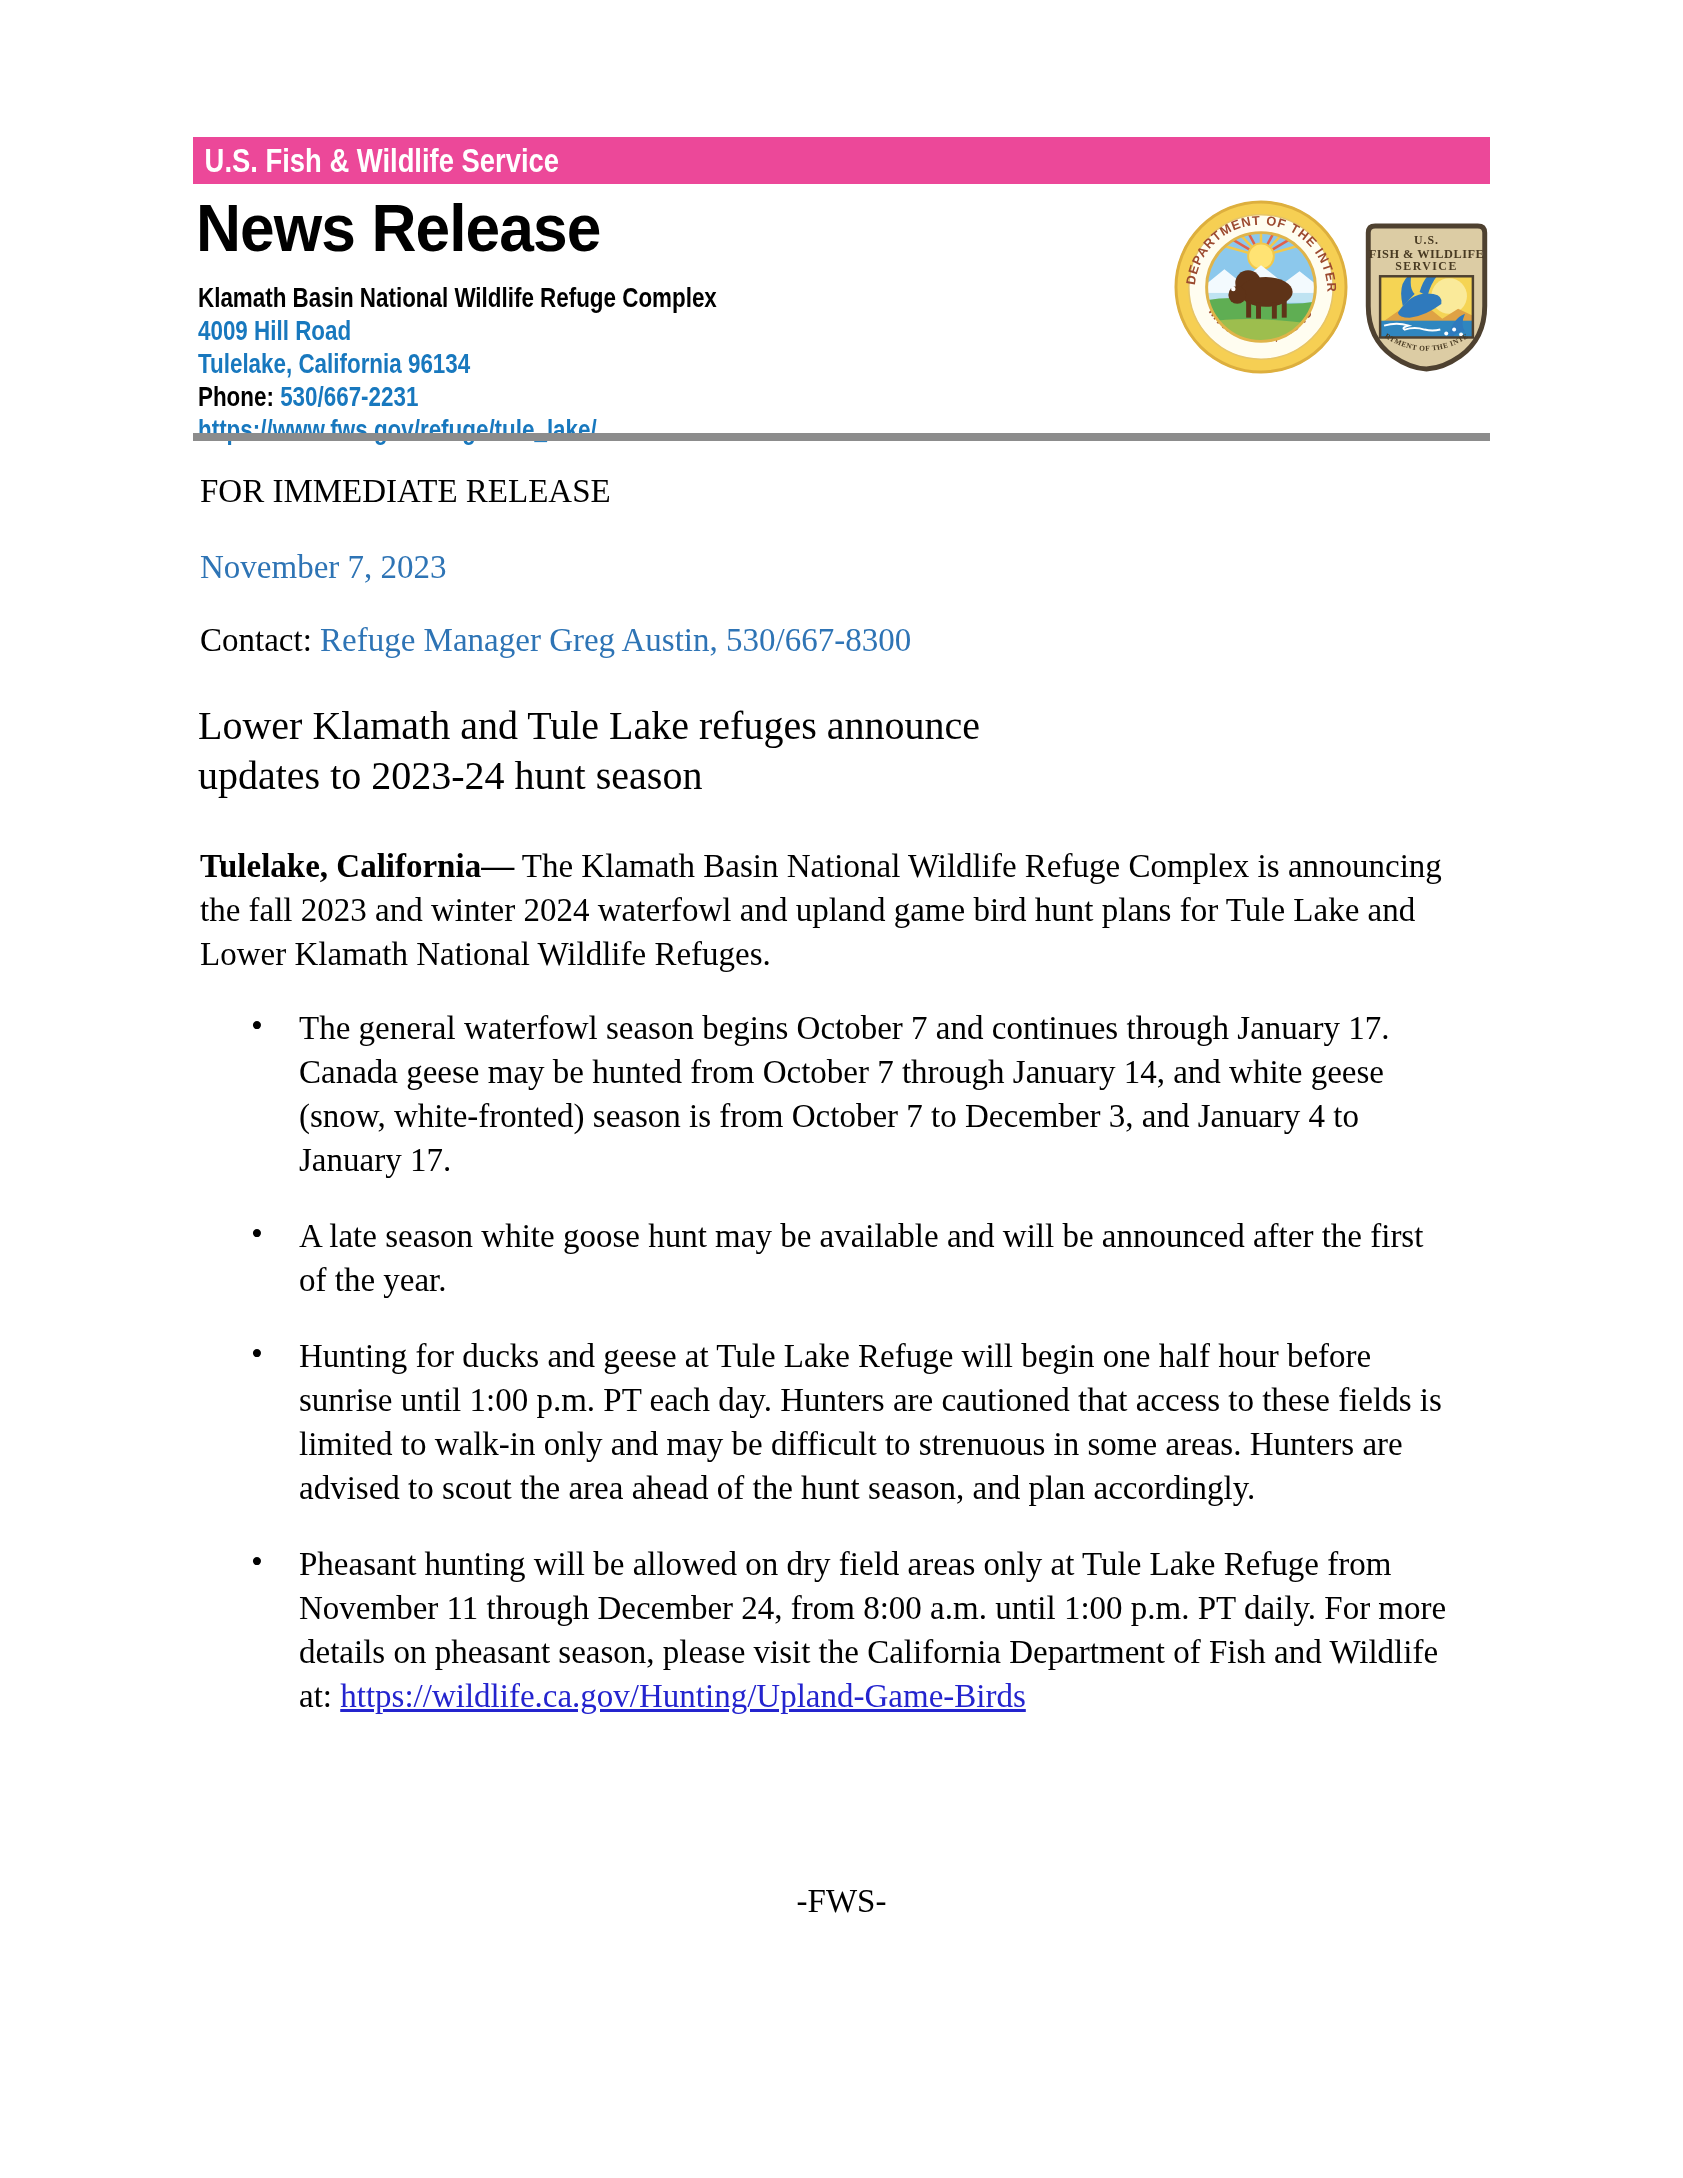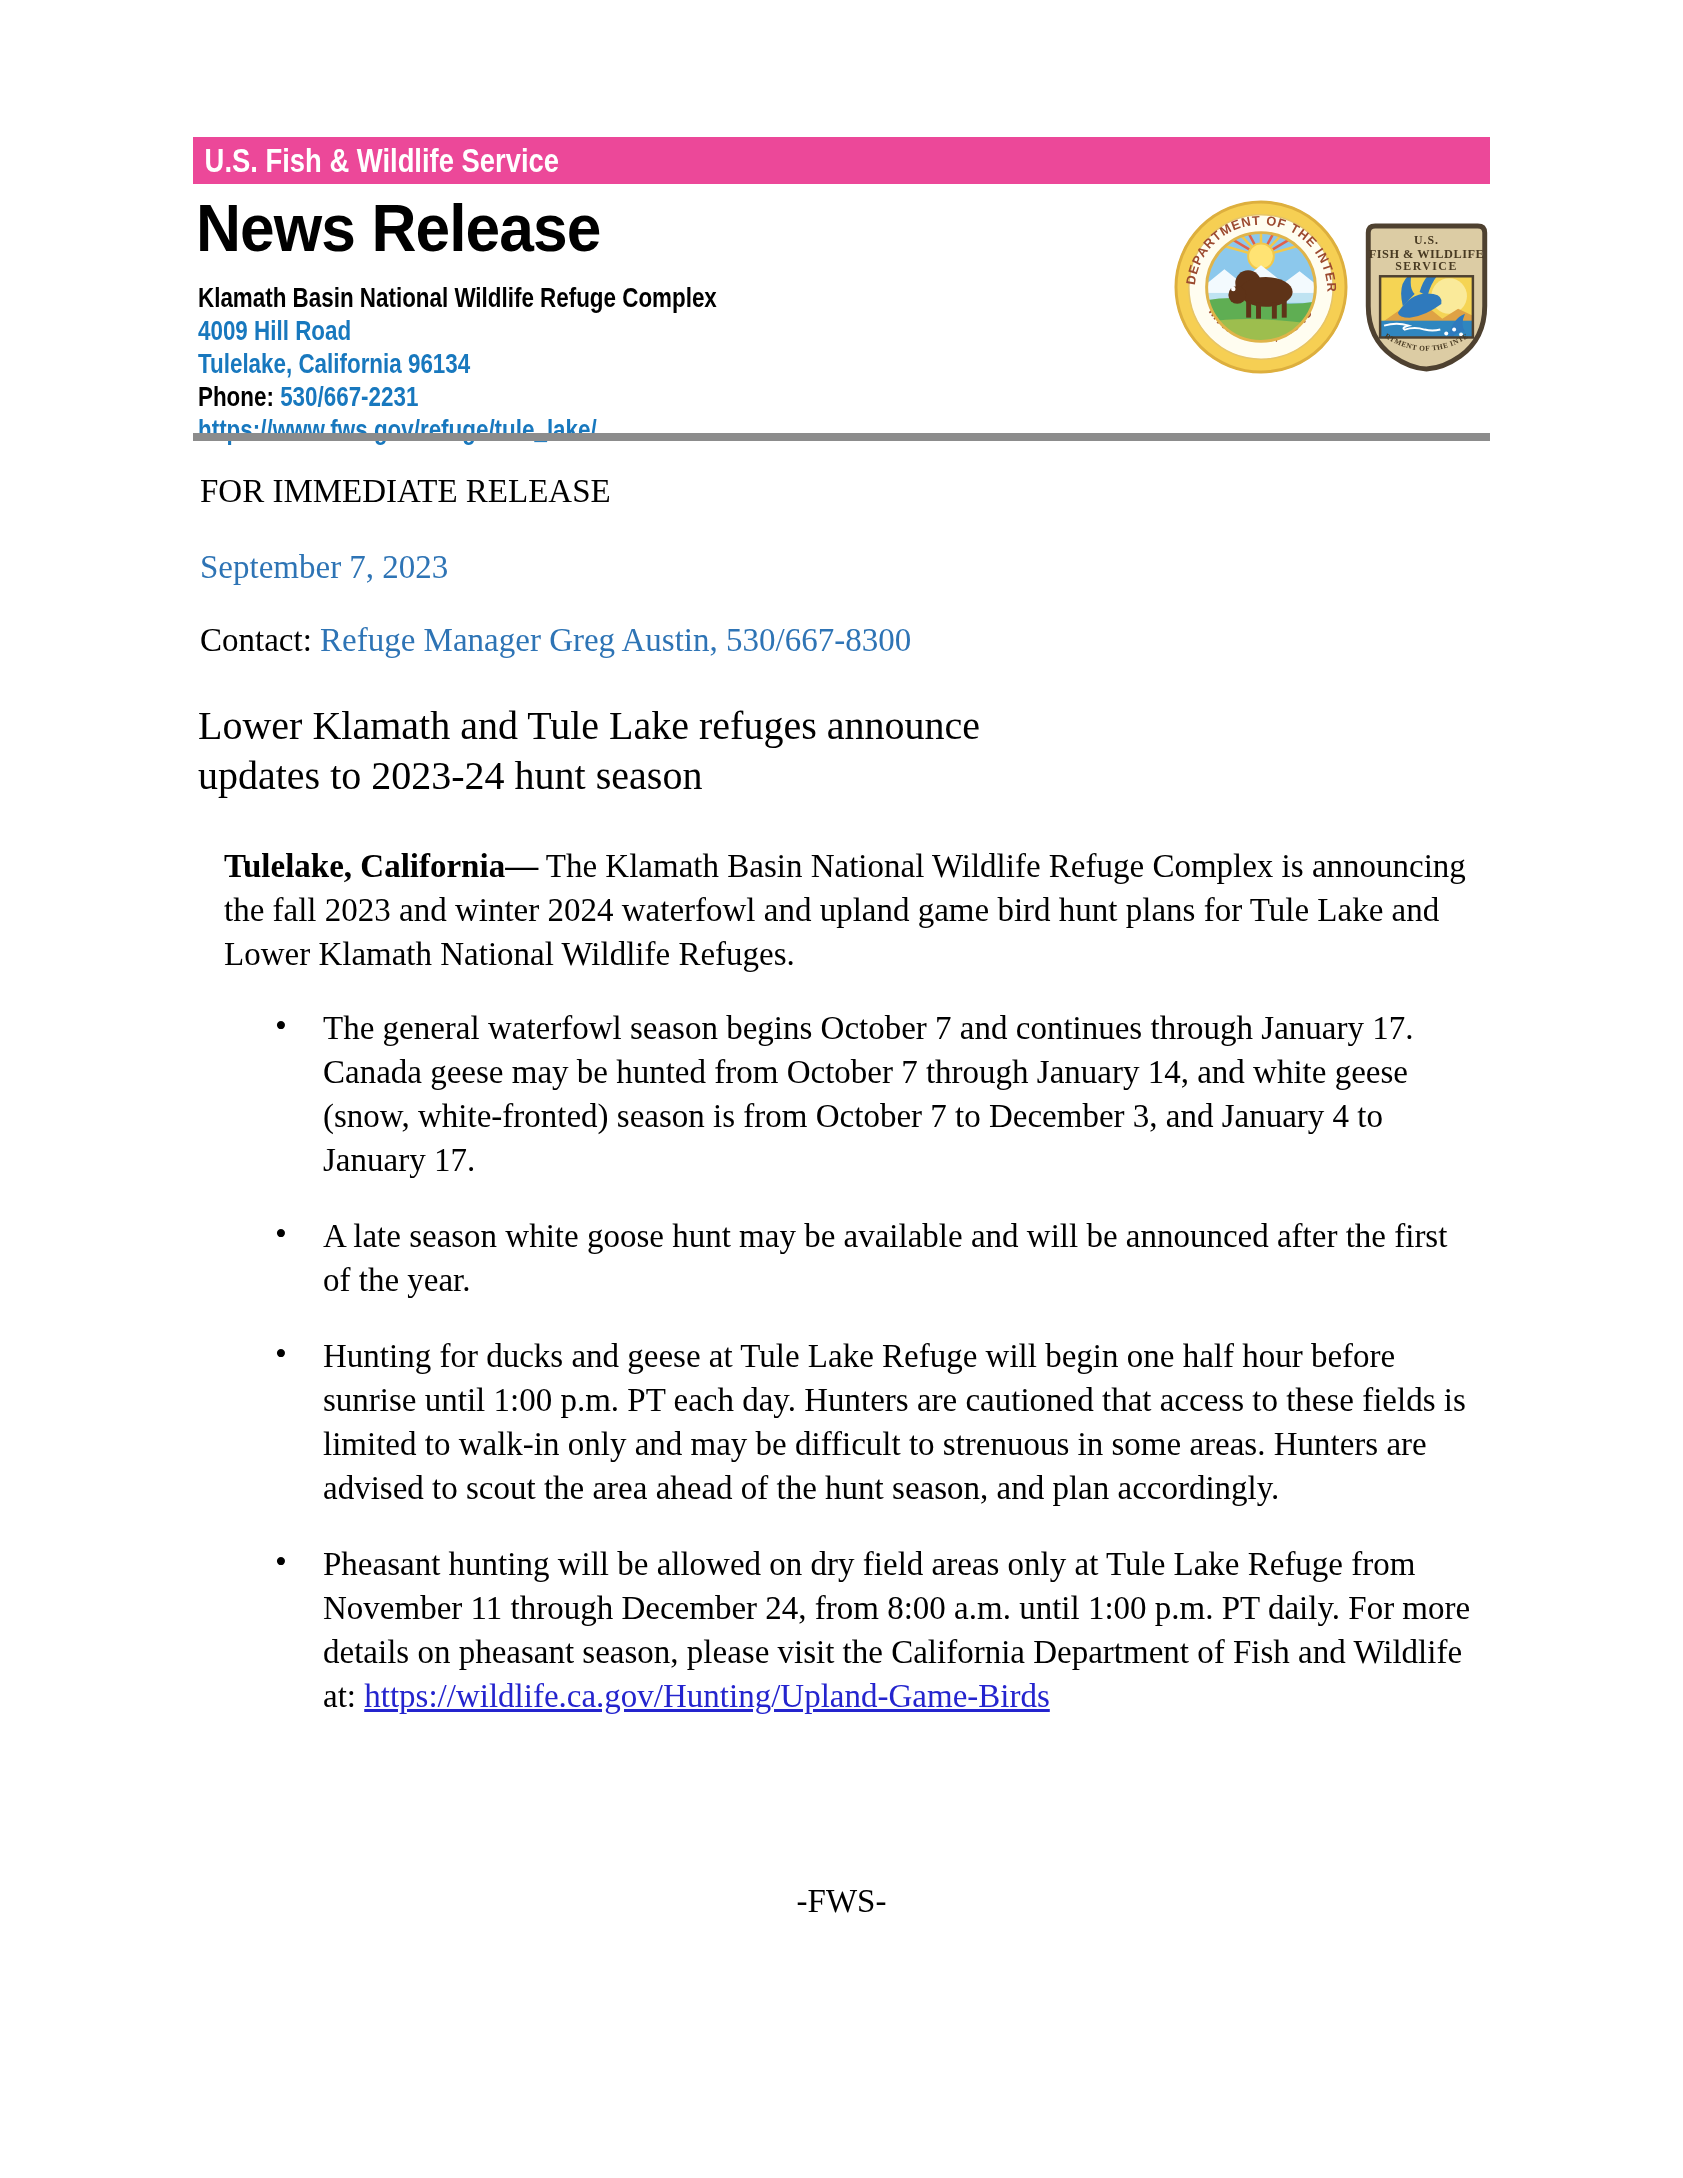--- a/index.html
+++ b/index.html
@@ -45,21 +45,21 @@
 
   
   .headline {
     left:198px; top:701px; width:1287px; text-align:left;
     font-size:40px; font-weight:normal; line-height:50px;
   }
 
   
   .body-copy {
     left:200px; top:844px; width:1249px;
-    font-size:33px; line-height:44px;margin-left:24px;
+    font-size:33px; line-height:44px;
   }
   .body-copy p.p2 { margin-top:22px; }
   .body-copy ul { list-style:none; margin-top:30px; }
   .body-copy li { position:relative; padding-left:99px; margin-bottom:32px; }
   .body-copy li:last-child { margin-bottom:0; }
   .body-copy li::before {
     content:"\2022"; position:absolute; left:51px; top:-2px; font-size:34px;
   }
   .body-copy a, .doc-link { color:#2424CE; }
   .footer-sign { left:198px; top:1883px; width:1287px; text-align:center; font-size:33px; }
@@ -161,21 +161,21 @@
   <rect x="17" y="56" width="94" height="62" fill="none" stroke="#4E4130" stroke-width="2.5"></rect>
   <path id="fwsBot" d="M20 117 Q 64 146 108 117" fill="none"></path>
   <text font-family="Liberation Serif, serif" font-size="7.5" font-weight="bold" fill="#483A22" letter-spacing="0.5">
     <textPath href="#fwsBot" startOffset="50%" text-anchor="middle">DEPARTMENT OF THE INTERIOR</textPath>
   </text>
 </svg>
 
 <div class="abs divider"></div>
 
 <div class="abs release-label">FOR IMMEDIATE RELEASE</div>
-<div class="abs release-date">September 7, 2023</div>
+<div class="abs release-date">November 7, 2023</div>
 <div class="abs release-contact"><span>Contact: </span><span class="blue">Refuge Manager Greg Austin, 530/667-8300</span></div>
 
 <div class="abs headline">
   <div>Lower Klamath and Tule Lake refuges announce</div>
   <div>updates to 2023-24 hunt season</div>
 </div>
 
 <div class="abs body-copy">
   <p><b>Tulelake, California—</b><span> The Klamath Basin National Wildlife Refuge Complex is announcing the fall 2023 and winter 2024 waterfowl and upland game bird hunt plans for Tule Lake and Lower Klamath National Wildlife Refuges.</span></p>
   <ul>

